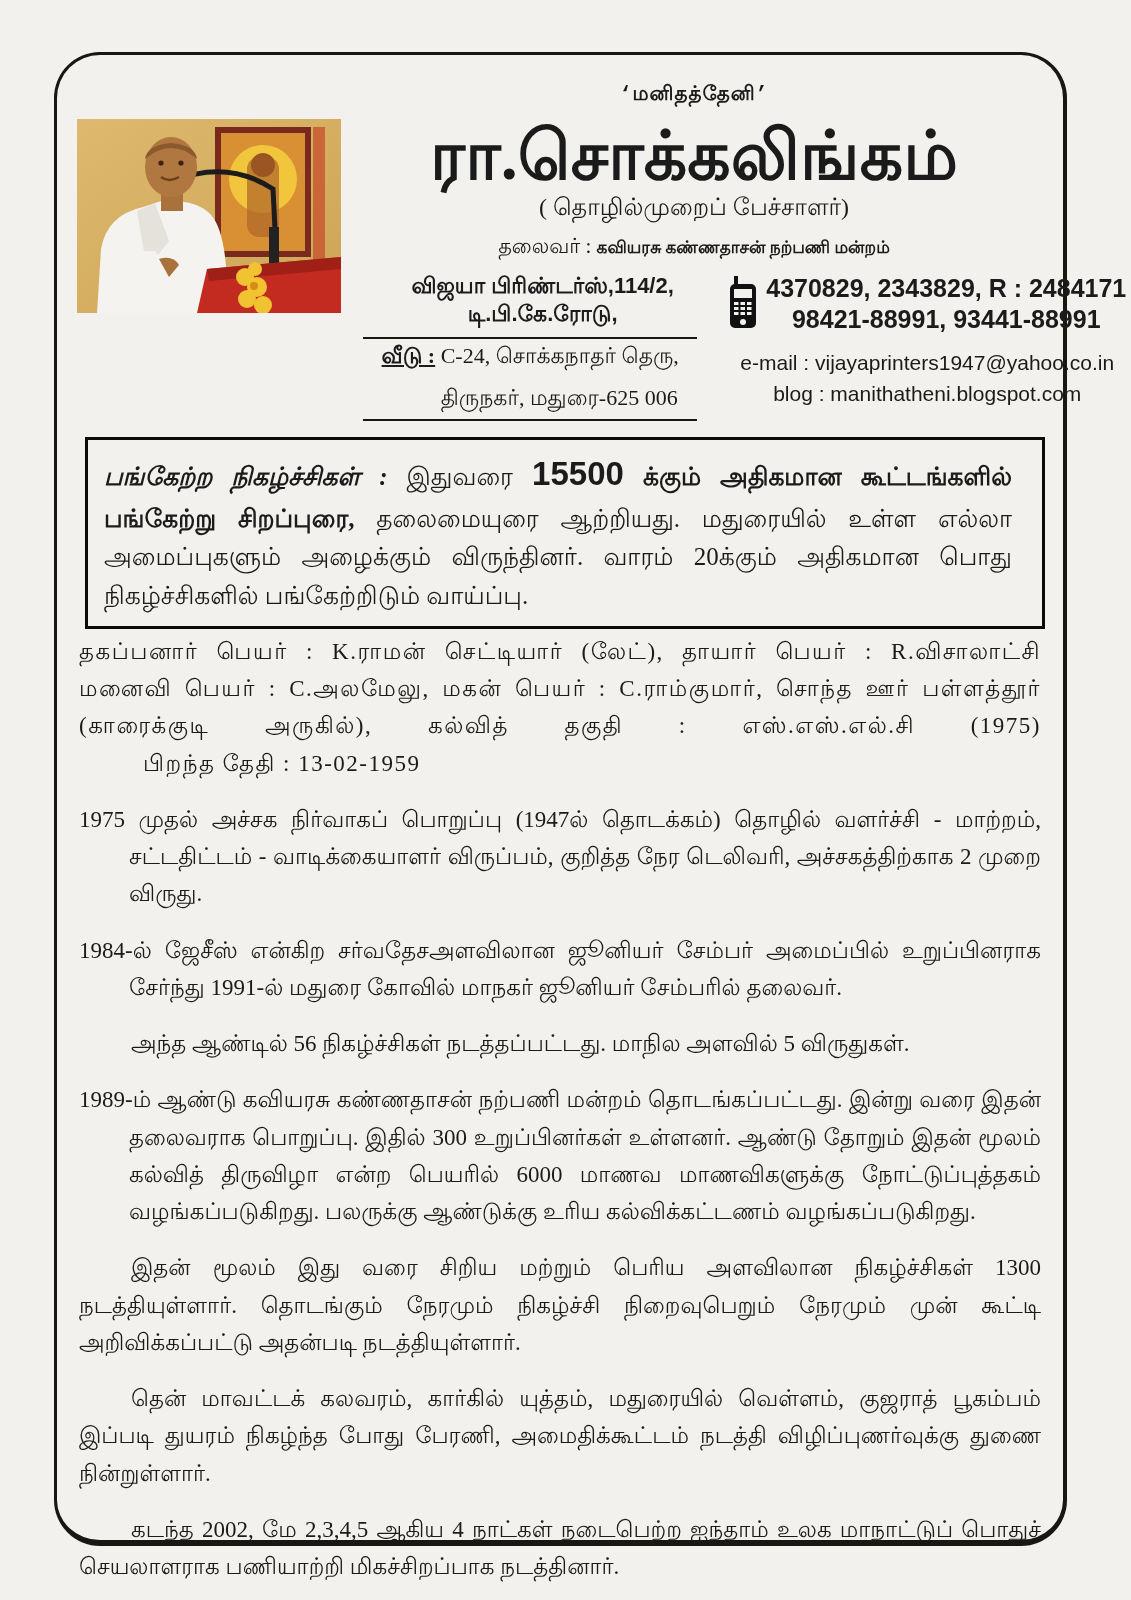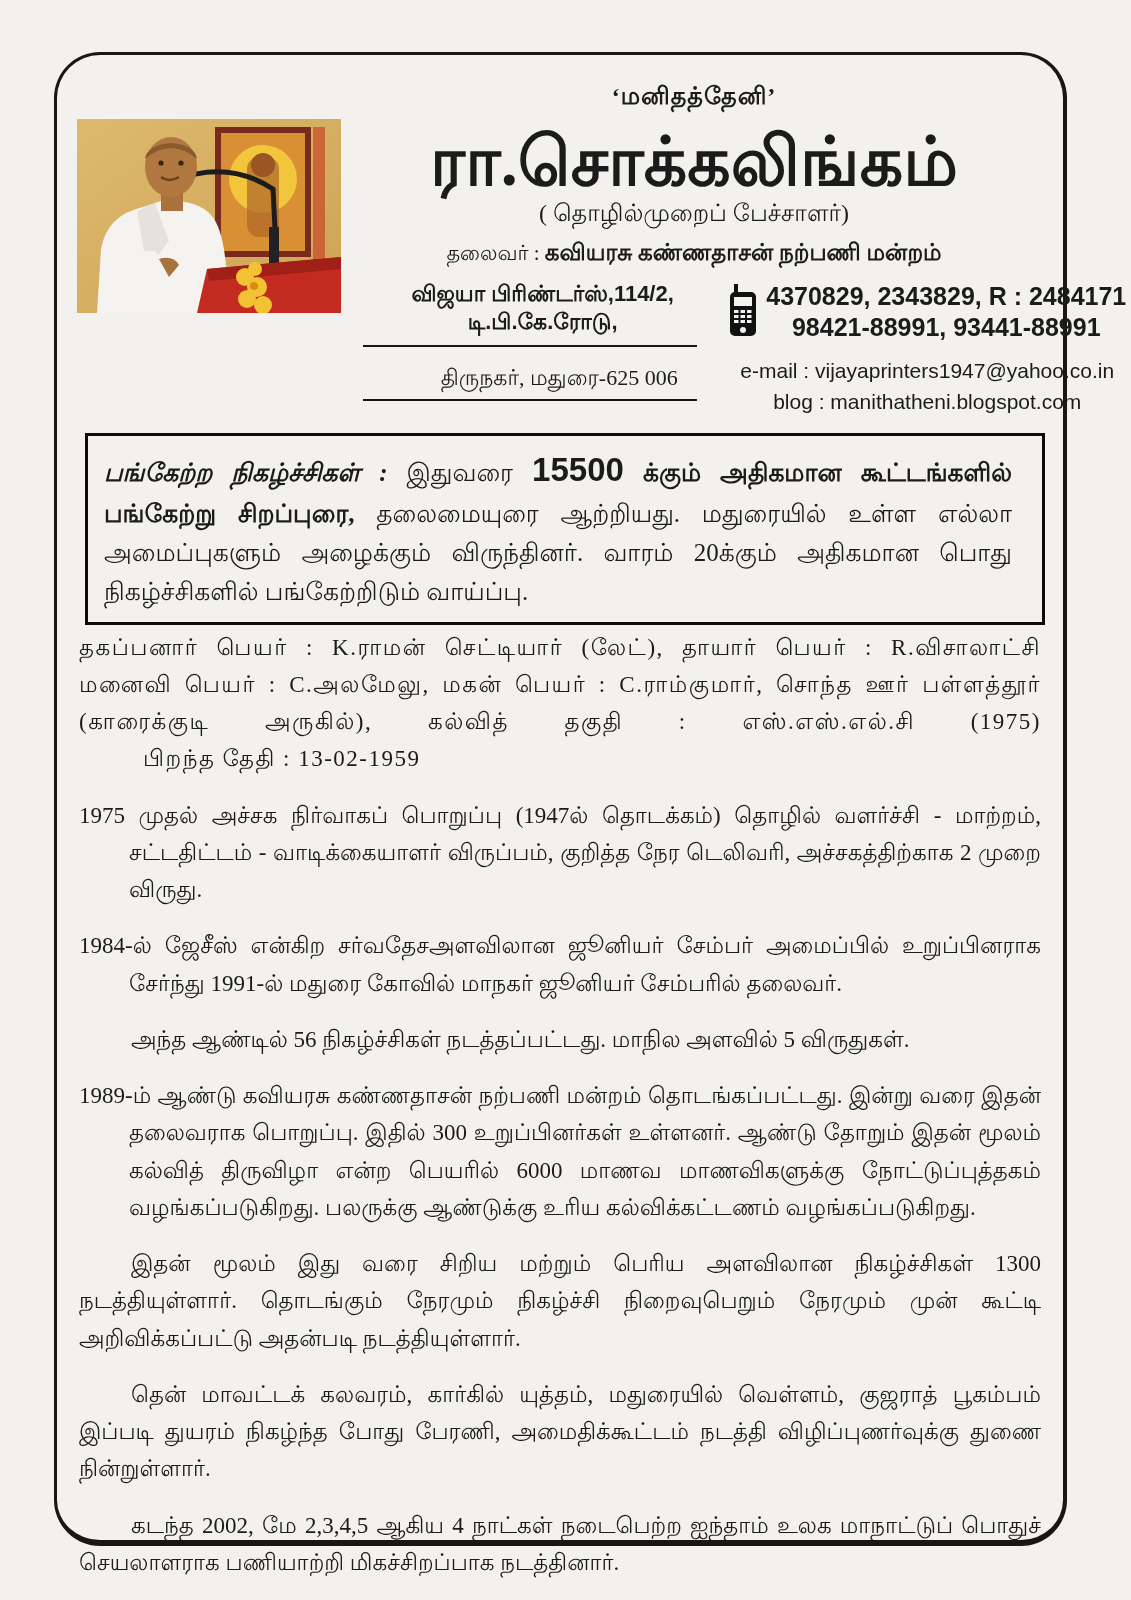--- a/index.html
+++ b/index.html
@@ -29,44 +29,44 @@
     flex:0 0 264px;
     margin:50px 0 0 4px;
   }
   .photo-wrap svg{display:block;}
   .header-right{
     flex:1;
     text-align:center;
     padding-top:14px;
   }
   .honorific{
-    font-size:24px;
+    font-size:20px;
     font-weight:bold;
     letter-spacing:1px;
-    font-family:Liberation Serif, serif;
+    font-family:Liberation Mono, monospace;
   }
   .big-name{
     font-size:68px;
     line-height:1.05;
     font-weight:bold;
     font-family:Liberation Serif, serif;
     letter-spacing:0px;
     margin-top:14px;
   }
   .designation{
     font-size:24px;
     margin-top:2px;
   }
   .role-line{
     font-size:21px;
     margin-top:10px;
   }
   .role-line .role-value{
     font-weight:bold;
-    font-size:23px;
+    font-size:17px;
   }
   
   .contact{
     display:flex;
     margin-top:12px;
     text-align:center;
   }
   .contact-left{
     flex:0 0 54%;
     padding-left:22px;
@@ -222,20 +222,24 @@
       <div class="designation">( தொழில்முறைப் பேச்சாளர்)</div>
       <div class="role-line">
         <span>தலைவர் :</span>
         <span class="role-value">கவியரசு கண்ணதாசன் நற்பணி மன்றம்</span>
       </div>
 
       <div class="contact">
         <div class="contact-left">
           <div class="office1">விஜயா பிரிண்டர்ஸ்,114/2, டி.பி.கே.ரோடு,</div>
           <div class="home-block">
+            <div>
+              <span class="home-label">வீடு :</span>
+              <span>C-24,  சொக்கநாதர் தெரு,</span>
+            </div>
             <div class="home-line2">திருநகர், மதுரை-625 006</div>
           </div>
         </div>
 
         <div class="contact-right">
           <div class="phone-row">
             <span class="phone-icon">
               <svg width="30" height="52" viewBox="0 0 30 52">
                 <rect x="6" y="0" width="4" height="10" fill="#111"></rect>
                 <rect x="2" y="8" width="26" height="44" rx="5" fill="#111"></rect>

